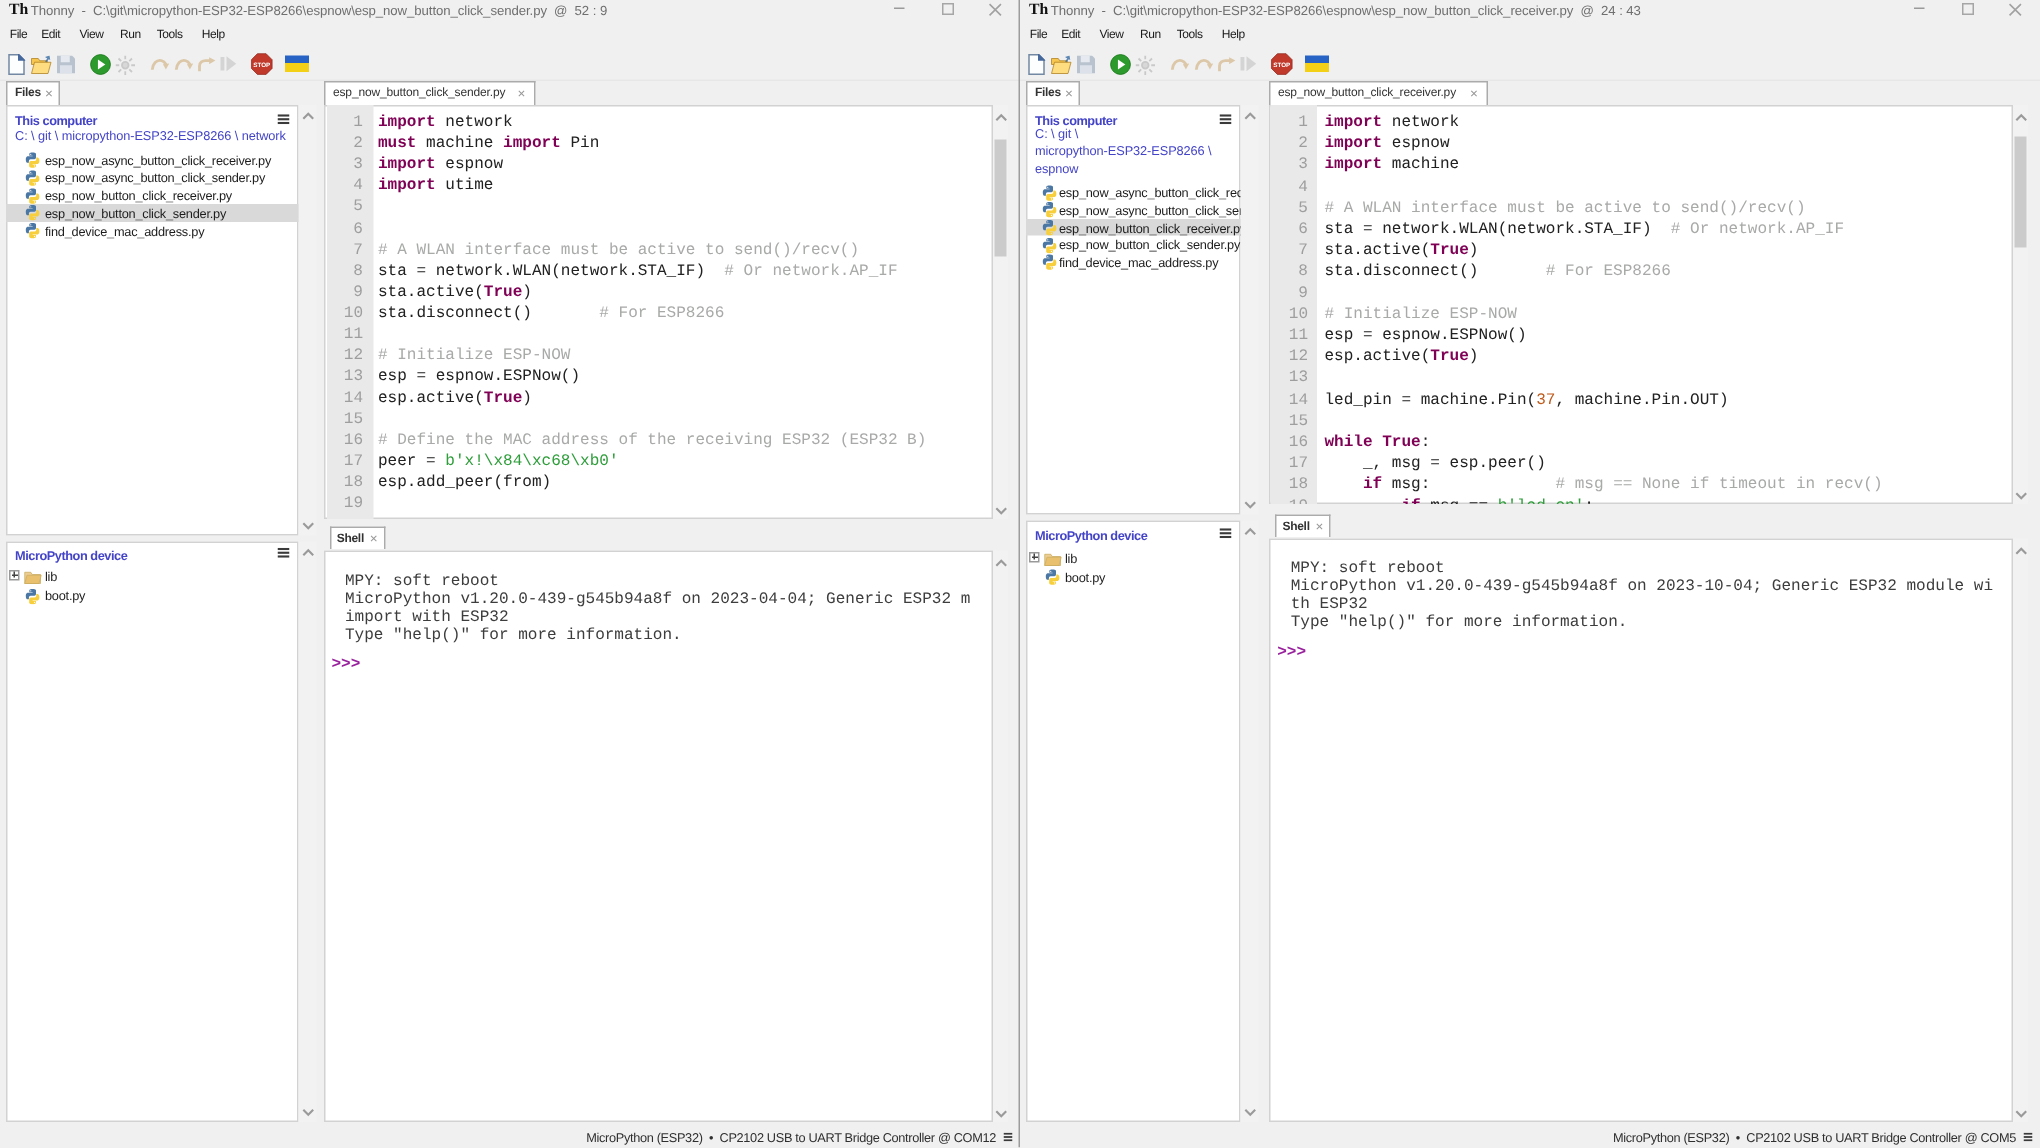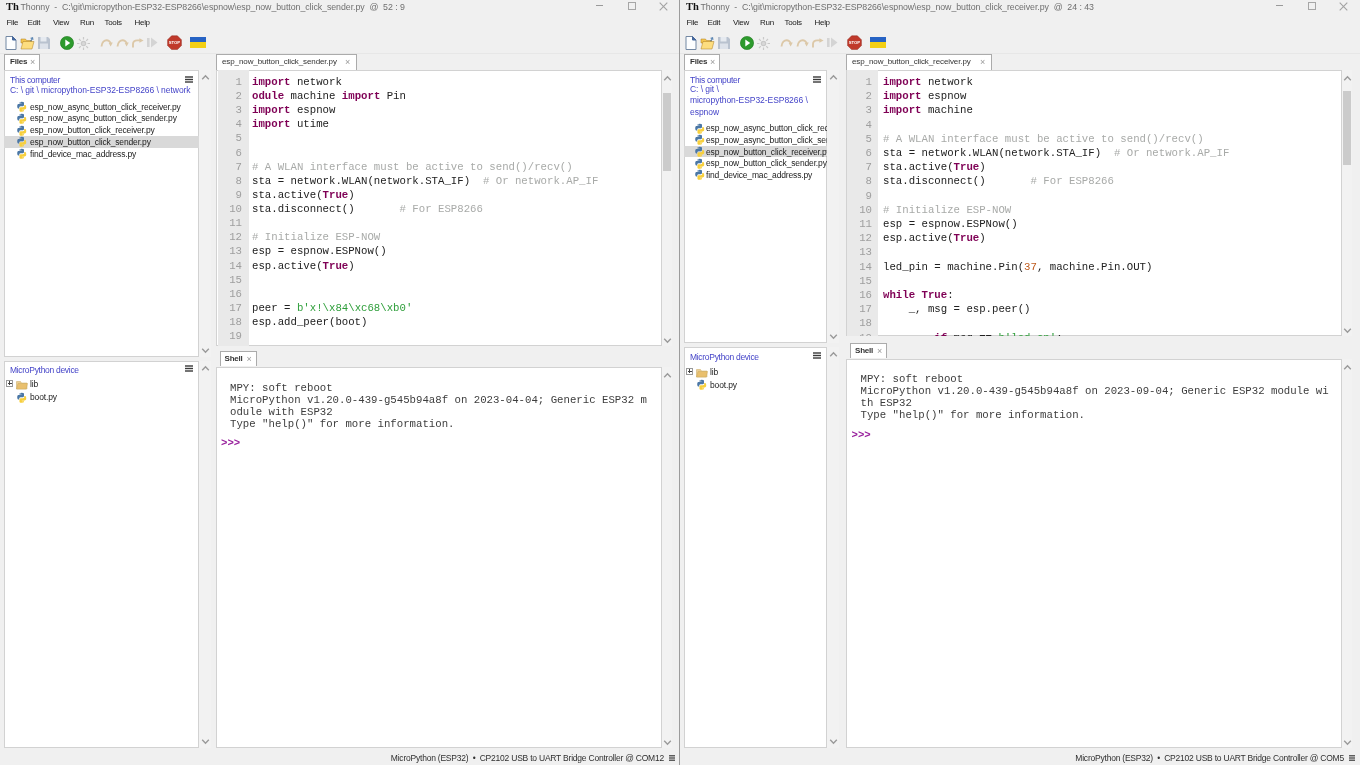--- a/index.html
+++ b/index.html
@@ -1,21 +1,21 @@
 <!DOCTYPE html>
 <html><head><meta charset="utf-8"><style>
 *{margin:0;padding:0;box-sizing:border-box}
 html,body{width:1360px;height:765px;overflow:hidden}
 body{background:#f0f0f0;font-family:"Liberation Sans",sans-serif;position:relative}
 .t75{position:absolute;font-size:8.8px;letter-spacing:-.05px;white-space:pre}
 .t8{position:absolute;font-size:8px;letter-spacing:-.3px;white-space:pre}
 .t8b{position:absolute;font-size:8px;font-weight:bold;letter-spacing:-.2px;white-space:pre}
 .t85{position:absolute;font-size:8.5px;letter-spacing:-.15px;white-space:pre}
 .t85p{position:absolute;font-size:8.5px;letter-spacing:-.05px;white-space:pre}
-.t85b{position:absolute;font-size:8.5px;font-weight:normal;letter-spacing:-.3px;white-space:pre}
+.t85b{position:absolute;font-size:8.5px;font-weight:bold;letter-spacing:-.3px;white-space:pre}
 .t10{position:absolute;font-size:8.5px;letter-spacing:-.22px;white-space:pre}
 .x{position:absolute;font-size:9px;color:#999}
 .tab{position:absolute;height:16px;background:#fff;border:1px solid #ababab;border-bottom:none}
 .wp{position:absolute;background:#fff;border:1px solid #d2d2d2}
 .mono{position:absolute;font-family:"Liberation Mono",monospace;font-size:10.7px;line-height:14px;white-space:pre}
 </style></head><body>
 <div style="position:absolute;left:6px;top:1px;font:bold 10.5px 'Liberation Serif',serif;color:#111">Th</div>
 <div class="t75" style="left:20.5px;top:2.2px;color:#6f6f6f">Thonny  -  C:\git\micropython-ESP32-ESP8266\espnow\esp_now_button_click_sender.py  @  52 : 9</div>
 <div style="position:absolute;left:596px;top:5px;width:7px;height:1.2px;background:#9a9a9a"></div>
 <div style="position:absolute;left:627.5px;top:2px;width:8px;height:8px;border:1.2px solid #a6a6a6"></div>
@@ -151,21 +151,21 @@
 <path fill="#4b77a5" d="M11.9 1.5c-4.8 0-4.5 2.1-4.5 2.1v2.2h4.6v.7H5.6S2.5 6.1 2.5 11s2.7 4.7 2.7 4.7h1.6v-2.3s-.1-2.7 2.7-2.7h4.6s2.6 0 2.6-2.5V3.7s.4-2.2-4.8-2.2zM9.4 3a.85.85 0 1 1 0 1.7.85.85 0 0 1 0-1.7z"></path>
 <path fill="#f7cf3c" d="M12.1 22.5c4.8 0 4.5-2.1 4.5-2.1v-2.2H12v-.7h6.3s3.1.4 3.1-4.5-2.7-4.7-2.7-4.7h-1.6v2.3s.1 2.7-2.7 2.7H9.8s-2.6 0-2.6 2.5v4.3s-.4 2.4 4.9 2.4zm2.5-1.5a.85.85 0 1 1 0-1.7.85.85 0 0 1 0 1.7z"></path>
   </svg>
 <div class="t85" style="left:30px;top:392px;color:#1c1c1c">boot.py</div>
 <div class="wp" style="left:215.5px;top:70px;width:446.5px;height:276px"></div>
 <div style="position:absolute;left:218px;top:70px;width:30.5px;height:276px;background:#e9e9e9"></div>
 <div style="position:absolute;left:215.5px;top:70px;width:446.5px;height:276px;overflow:hidden">
     <div class="mono" style="left:4.5px;top:5.0px;width:22px;text-align:right;color:#9e9e9e">1</div>
     <div class="mono" style="left:36.5px;top:5.0px;color:#212121"><b style="color:#7f0055">import</b> network</div>
     <div class="mono" style="left:4.5px;top:19.119999999999997px;width:22px;text-align:right;color:#9e9e9e">2</div>
-    <div class="mono" style="left:36.5px;top:19.119999999999997px;color:#212121"><b style="color:#7f0055">odule</b> machine <b style="color:#7f0055">import</b> Pin</div>
+    <div class="mono" style="left:36.5px;top:19.119999999999997px;color:#212121"><b style="color:#7f0055">must</b> machine <b style="color:#7f0055">import</b> Pin</div>
     <div class="mono" style="left:4.5px;top:33.239999999999995px;width:22px;text-align:right;color:#9e9e9e">3</div>
     <div class="mono" style="left:36.5px;top:33.239999999999995px;color:#212121"><b style="color:#7f0055">import</b> espnow</div>
     <div class="mono" style="left:4.5px;top:47.36px;width:22px;text-align:right;color:#9e9e9e">4</div>
     <div class="mono" style="left:36.5px;top:47.36px;color:#212121"><b style="color:#7f0055">import</b> utime</div>
     <div class="mono" style="left:4.5px;top:61.47999999999999px;width:22px;text-align:right;color:#9e9e9e">5</div>
     <div class="mono" style="left:4.5px;top:75.6px;width:22px;text-align:right;color:#9e9e9e">6</div>
     <div class="mono" style="left:4.5px;top:89.72px;width:22px;text-align:right;color:#9e9e9e">7</div>
     <div class="mono" style="left:36.5px;top:89.72px;color:#212121"><span style="color:#a8aaa8"># A WLAN interface must be active to send()/recv()</span></div>
     <div class="mono" style="left:4.5px;top:103.83999999999999px;width:22px;text-align:right;color:#9e9e9e">8</div>
     <div class="mono" style="left:36.5px;top:103.83999999999999px;color:#212121">sta = network.WLAN(network.STA_IF)  <span style="color:#a8aaa8"># Or network.AP_IF</span></div>
@@ -175,24 +175,25 @@
     <div class="mono" style="left:36.5px;top:132.07999999999998px;color:#212121">sta.disconnect()       <span style="color:#a8aaa8"># For ESP8266</span></div>
     <div class="mono" style="left:4.5px;top:146.2px;width:22px;text-align:right;color:#9e9e9e">11</div>
     <div class="mono" style="left:4.5px;top:160.32px;width:22px;text-align:right;color:#9e9e9e">12</div>
     <div class="mono" style="left:36.5px;top:160.32px;color:#212121"><span style="color:#a8aaa8"># Initialize ESP-NOW</span></div>
     <div class="mono" style="left:4.5px;top:174.44px;width:22px;text-align:right;color:#9e9e9e">13</div>
     <div class="mono" style="left:36.5px;top:174.44px;color:#212121">esp = espnow.ESPNow()</div>
     <div class="mono" style="left:4.5px;top:188.56px;width:22px;text-align:right;color:#9e9e9e">14</div>
     <div class="mono" style="left:36.5px;top:188.56px;color:#212121">esp.active(<b style="color:#7f0055">True</b>)</div>
     <div class="mono" style="left:4.5px;top:202.67999999999998px;width:22px;text-align:right;color:#9e9e9e">15</div>
     <div class="mono" style="left:4.5px;top:216.79999999999998px;width:22px;text-align:right;color:#9e9e9e">16</div>
+    <div class="mono" style="left:36.5px;top:216.79999999999998px;color:#212121"><span style="color:#a8aaa8"># Define the MAC address of the receiving ESP32 (ESP32 B)</span></div>
     <div class="mono" style="left:4.5px;top:230.92px;width:22px;text-align:right;color:#9e9e9e">17</div>
     <div class="mono" style="left:36.5px;top:230.92px;color:#212121">peer = <span style="color:#2e9e3a">b'x!\x84\xc68\xb0'</span></div>
     <div class="mono" style="left:4.5px;top:245.04px;width:22px;text-align:right;color:#9e9e9e">18</div>
-    <div class="mono" style="left:36.5px;top:245.04px;color:#212121">esp.add_peer(boot)</div>
+    <div class="mono" style="left:36.5px;top:245.04px;color:#212121">esp.add_peer(from)</div>
     <div class="mono" style="left:4.5px;top:259.15999999999997px;width:22px;text-align:right;color:#9e9e9e">19</div>
   </div>
 <div style="position:absolute;left:662px;top:70px;width:10px;height:276px;background:#f2f2f2"></div>
 <svg style="position:absolute;left:662.5px;top:75px" width="9" height="7" viewBox="0 0 9 7">
     <path d="M1.2 5.2 L4.5 1.8 L7.8 5.2" stroke="#9a9a9a" stroke-width="1.4" fill="none"></path>
   </svg>
 <svg style="position:absolute;left:662.5px;top:337px" width="9" height="7" viewBox="0 0 9 7">
     <path d="M1.2 1.8 L4.5 5.2 L7.8 1.8" stroke="#9a9a9a" stroke-width="1.4" fill="none"></path>
   </svg>
 <div style="position:absolute;left:663px;top:93px;width:8px;height:78px;background:#cbcbcb"></div>
@@ -202,21 +203,21 @@
 <div class="wp" style="left:215.5px;top:367px;width:446.5px;height:381px"></div>
 <div style="position:absolute;left:662px;top:367px;width:10px;height:381px;background:#f2f2f2"></div>
 <svg style="position:absolute;left:662.5px;top:372px" width="9" height="7" viewBox="0 0 9 7">
     <path d="M1.2 5.2 L4.5 1.8 L7.8 5.2" stroke="#9a9a9a" stroke-width="1.4" fill="none"></path>
   </svg>
 <svg style="position:absolute;left:662.5px;top:739px" width="9" height="7" viewBox="0 0 9 7">
     <path d="M1.2 1.8 L4.5 5.2 L7.8 1.8" stroke="#9a9a9a" stroke-width="1.4" fill="none"></path>
   </svg>
 <div class="mono" style="left:230px;top:380.6px;color:#3d3d3d">MPY: soft reboot</div>
 <div class="mono" style="left:230px;top:392.8px;color:#3d3d3d">MicroPython v1.20.0-439-g545b94a8f on 2023-04-04; Generic ESP32 m</div>
-<div class="mono" style="left:230px;top:405.0px;color:#3d3d3d">odule with ESP32</div>
+<div class="mono" style="left:230px;top:405.0px;color:#3d3d3d">import with ESP32</div>
 <div class="mono" style="left:230px;top:417.20000000000005px;color:#3d3d3d">Type "help()" for more information.</div>
 <div class="mono" style="left:221px;top:436.4px;color:#99219d;font-weight:bold">&gt;&gt;&gt;</div>
 <div class="t10" style="left:0px;top:752.5px;width:664px;text-align:right;color:#2f2f2f">MicroPython (ESP32)  •  CP2102 USB to UART Bridge Controller @ COM12</div>
 <svg style="position:absolute;left:669px;top:754.5px" width="6" height="6" viewBox="0 0 6 6">
     <rect y="0.2" width="6" height="1.2" fill="#3a3a3a"></rect>
     <rect y="2.4" width="6" height="1.2" fill="#3a3a3a"></rect>
     <rect y="4.6" width="6" height="1.2" fill="#3a3a3a"></rect>
   </svg>
 <div style="position:absolute;left:686px;top:1px;font:bold 10.5px 'Liberation Serif',serif;color:#111">Th</div>
 <div class="t75" style="left:700.5px;top:2.2px;color:#6f6f6f">Thonny  -  C:\git\micropython-ESP32-ESP8266\espnow\esp_now_button_click_receiver.py  @  24 : 43</div>
@@ -384,20 +385,21 @@
     <div class="mono" style="left:37px;top:161.2px;color:#212121">esp.active(<b style="color:#7f0055">True</b>)</div>
     <div class="mono" style="left:4px;top:175.39999999999998px;width:22px;text-align:right;color:#9e9e9e">13</div>
     <div class="mono" style="left:4px;top:189.6px;width:22px;text-align:right;color:#9e9e9e">14</div>
     <div class="mono" style="left:37px;top:189.6px;color:#212121">led_pin = machine.Pin(<span style="color:#bf5b1d">37</span>, machine.Pin.OUT)</div>
     <div class="mono" style="left:4px;top:203.79999999999998px;width:22px;text-align:right;color:#9e9e9e">15</div>
     <div class="mono" style="left:4px;top:218.0px;width:22px;text-align:right;color:#9e9e9e">16</div>
     <div class="mono" style="left:37px;top:218.0px;color:#212121"><b style="color:#7f0055">while</b> <b style="color:#7f0055">True</b>:</div>
     <div class="mono" style="left:4px;top:232.2px;width:22px;text-align:right;color:#9e9e9e">17</div>
     <div class="mono" style="left:37px;top:232.2px;color:#212121">    _, msg = esp.peer()</div>
     <div class="mono" style="left:4px;top:246.39999999999998px;width:22px;text-align:right;color:#9e9e9e">18</div>
+    <div class="mono" style="left:37px;top:246.39999999999998px;color:#212121">    <b style="color:#7f0055">if</b> msg:             <span style="color:#a8aaa8"># msg == None if timeout in recv()</span></div>
     <div class="mono" style="left:4px;top:260.6px;width:22px;text-align:right;color:#9e9e9e">19</div>
     <div class="mono" style="left:37px;top:260.6px;color:#212121">        <b style="color:#7f0055">if</b> msg == <span style="color:#2e9e3a">b'led_on'</span>:</div>
   </div>
 <div style="position:absolute;left:1342px;top:70px;width:10px;height:266px;background:#f2f2f2"></div>
 <svg style="position:absolute;left:1342.5px;top:75px" width="9" height="7" viewBox="0 0 9 7">
     <path d="M1.2 5.2 L4.5 1.8 L7.8 5.2" stroke="#9a9a9a" stroke-width="1.4" fill="none"></path>
   </svg>
 <svg style="position:absolute;left:1342.5px;top:327px" width="9" height="7" viewBox="0 0 9 7">
     <path d="M1.2 1.8 L4.5 5.2 L7.8 1.8" stroke="#9a9a9a" stroke-width="1.4" fill="none"></path>
   </svg>
@@ -407,21 +409,21 @@
 <div class="x" style="left:877px;top:346px">×</div>
 <div class="wp" style="left:846px;top:359px;width:496px;height:389px"></div>
 <div style="position:absolute;left:1342px;top:359px;width:10px;height:389px;background:#f2f2f2"></div>
 <svg style="position:absolute;left:1342.5px;top:364px" width="9" height="7" viewBox="0 0 9 7">
     <path d="M1.2 5.2 L4.5 1.8 L7.8 5.2" stroke="#9a9a9a" stroke-width="1.4" fill="none"></path>
   </svg>
 <svg style="position:absolute;left:1342.5px;top:739px" width="9" height="7" viewBox="0 0 9 7">
     <path d="M1.2 1.8 L4.5 5.2 L7.8 1.8" stroke="#9a9a9a" stroke-width="1.4" fill="none"></path>
   </svg>
 <div class="mono" style="left:860.5px;top:371.7px;color:#3d3d3d">MPY: soft reboot</div>
-<div class="mono" style="left:860.5px;top:383.9px;color:#3d3d3d">MicroPython v1.20.0-439-g545b94a8f on 2023-09-04; Generic ESP32 module wi</div>
+<div class="mono" style="left:860.5px;top:383.9px;color:#3d3d3d">MicroPython v1.20.0-439-g545b94a8f on 2023-10-04; Generic ESP32 module wi</div>
 <div class="mono" style="left:860.5px;top:396.09999999999997px;color:#3d3d3d">th ESP32</div>
 <div class="mono" style="left:860.5px;top:408.29999999999995px;color:#3d3d3d">Type "help()" for more information.</div>
 <div class="mono" style="left:851.5px;top:428.3px;color:#99219d;font-weight:bold">&gt;&gt;&gt;</div>
 <div class="t10" style="left:680px;top:752.5px;width:664px;text-align:right;color:#2f2f2f">MicroPython (ESP32)  •  CP2102 USB to UART Bridge Controller @ COM5</div>
 <svg style="position:absolute;left:1349px;top:754.5px" width="6" height="6" viewBox="0 0 6 6">
     <rect y="0.2" width="6" height="1.2" fill="#3a3a3a"></rect>
     <rect y="2.4" width="6" height="1.2" fill="#3a3a3a"></rect>
     <rect y="4.6" width="6" height="1.2" fill="#3a3a3a"></rect>
   </svg>
 <div style="position:absolute;left:679px;top:0;width:1px;height:765px;background:#9c9c9c"></div>

